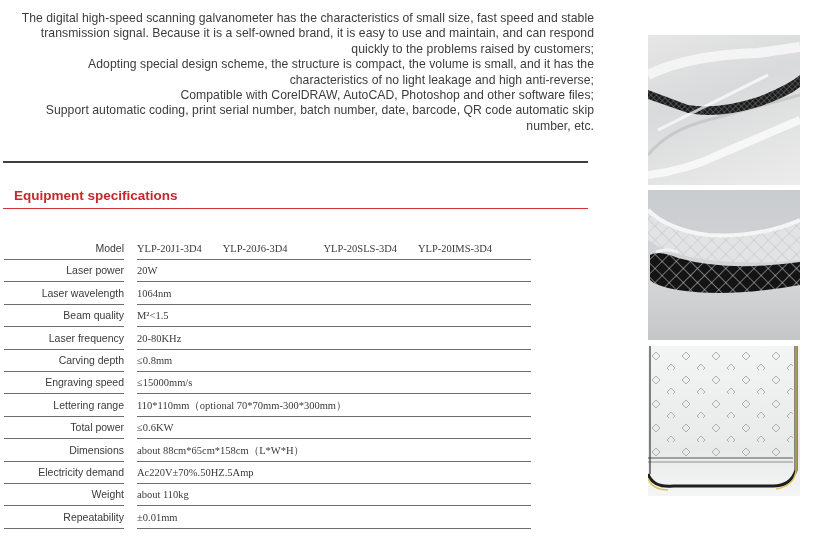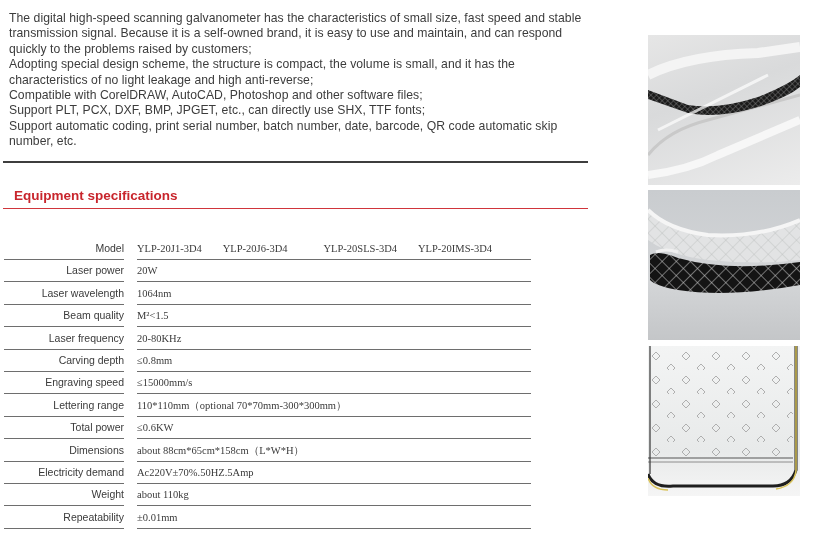--- a/index.html
+++ b/index.html
@@ -4,21 +4,21 @@
 <style>
   html, body { margin:0; padding:0; }
   body {
     width:813px; height:552px; background:#ffffff; position:relative; overflow:hidden;
     font-family:"Liberation Sans", sans-serif; color:#3a3a3a;
   }
   .intro {
     position:absolute; left:9px; top:11px; width:585px;
     font-size:12.2px; line-height:15.4px; color:#3c3c3c; letter-spacing:0.05px;
   }
-  .intro p { margin:0; }
+  .intro p { margin:0;text-align:right; }
   .rule-dark {
     position:absolute; left:3px; top:161px; width:585px; height:2px; background:#3e3e3e;
   }
   .section-title {
     position:absolute; left:14px; top:188px; font-size:13.5px; font-weight:bold; color:#c8252c;
   }
   .rule-red {
     position:absolute; left:3px; top:208px; width:585px; height:1px; background:#d0353b;
   }
   .spec-table { position:absolute; left:4px; top:238px; }
@@ -41,21 +41,20 @@
   .photo2 { top:155px; height:150px; background:linear-gradient(180deg,#c9cccf 0%,#d4d6d8 60%,#c4c6c8 100%); }
   .photo3 { top:311px; height:150px; background:linear-gradient(180deg,#f3f4f4 0%,#e8eaea 70%,#f5f5f5 100%); }
 </style>
 </head>
 <body>
 
 <div class="intro">
   <p>The digital high-speed scanning galvanometer has the characteristics of small size, fast speed and stable transmission signal. Because it is a self-owned brand, it is easy to use and maintain, and can respond quickly to the problems raised by customers;</p>
   <p>Adopting special design scheme, the structure is compact, the volume is small, and it has the characteristics of no light leakage and high anti-reverse;</p>
   <p>Compatible with CorelDRAW, AutoCAD, Photoshop and other software files;</p>
-  <p>Support PLT, PCX, DXF, BMP, JPGET, etc., can directly use SHX, TTF fonts;</p>
   <p>Support automatic coding, print serial number, batch number, date, barcode, QR code automatic skip number, etc.</p>
 </div>
 
 <div class="rule-dark"></div>
 
 <div class="section-title">Equipment specifications</div>
 <div class="rule-red"></div>
 
 <div class="spec-table">
   <div class="row">

